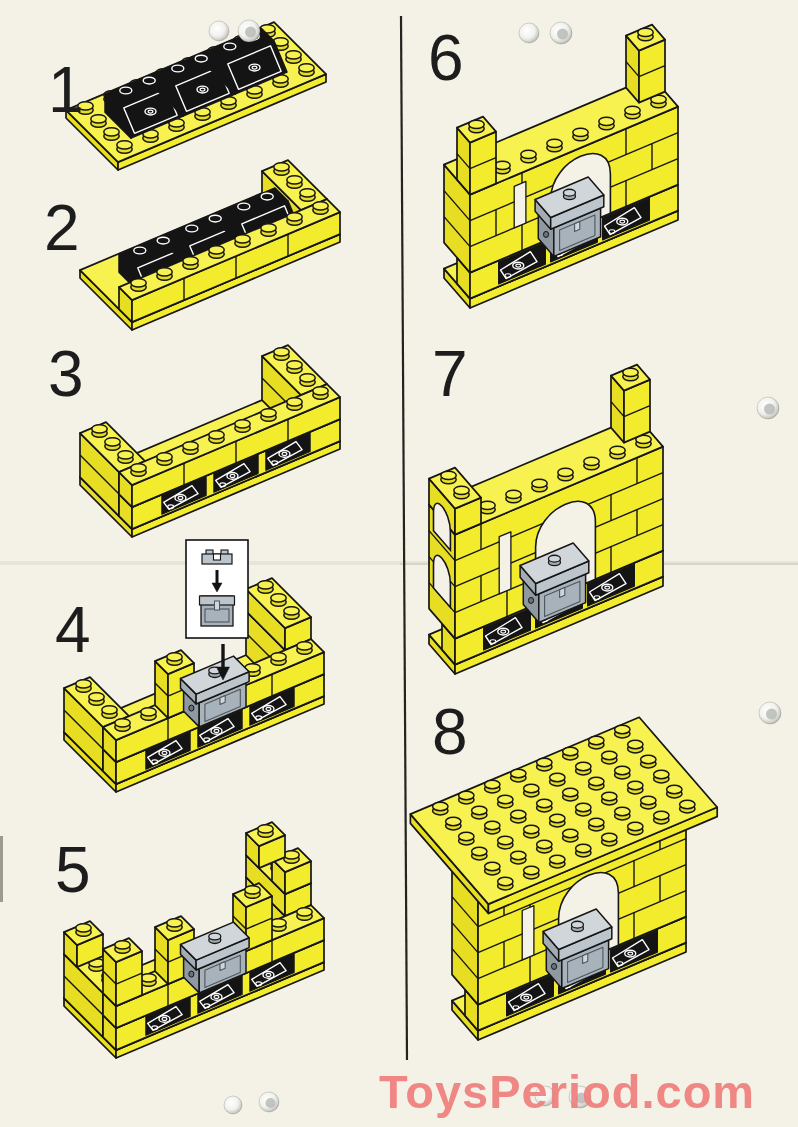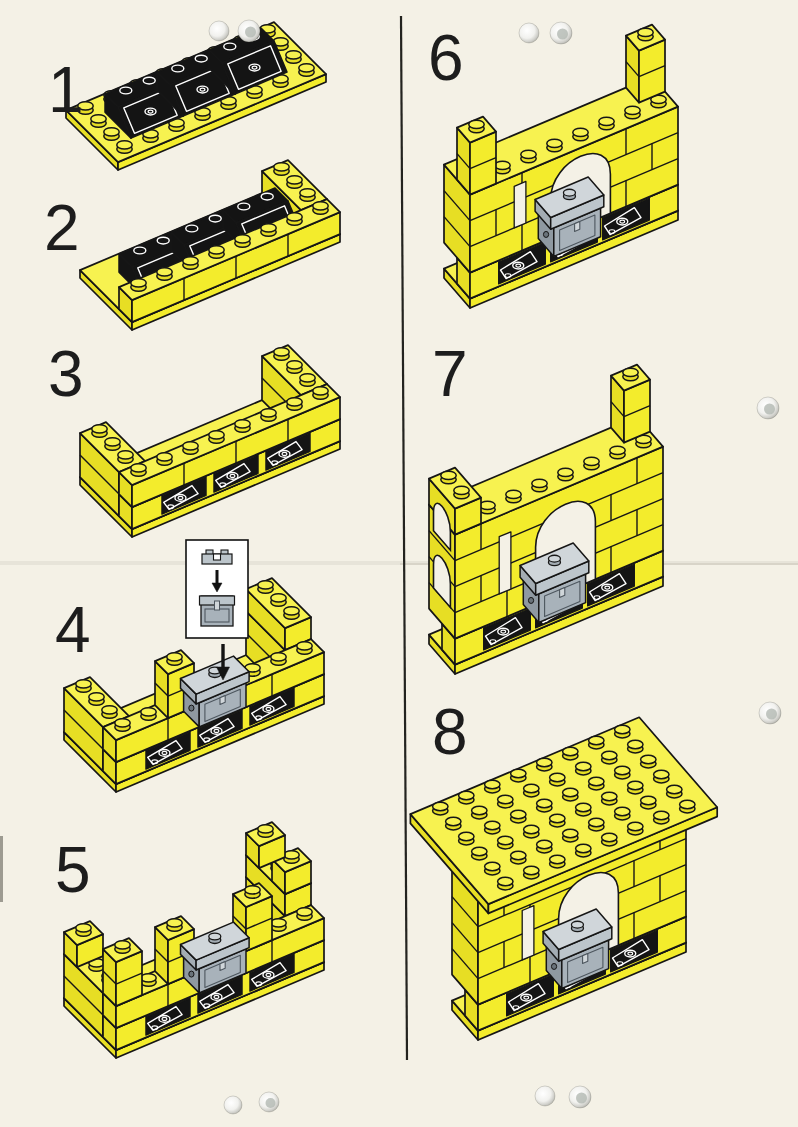--- a/index.html
+++ b/index.html
@@ -993,13 +993,14 @@
   <div id="labels">
       <div class="step-num" style="left: 48px; top: 58px;">1</div>
       <div class="step-num" style="left: 44px; top: 196px;">2</div>
       <div class="step-num" style="left: 48px; top: 342px;">3</div>
       <div class="step-num" style="left: 55px; top: 598px;">4</div>
       <div class="step-num" style="left: 55px; top: 838px;">5</div>
       <div class="step-num" style="left: 428px; top: 26px;">6</div>
       <div class="step-num" style="left: 432px; top: 342px;">7</div>
       <div class="step-num" style="left: 432px; top: 700px;">8</div>
     </div>
+  <div class="watermark" style="left: 379px; top: 1068px; font-size: 47px; color: rgb(239, 125, 123); opacity: 0.9;">ToysPeriod.com</div>
 </div>
 
 </body></html>

